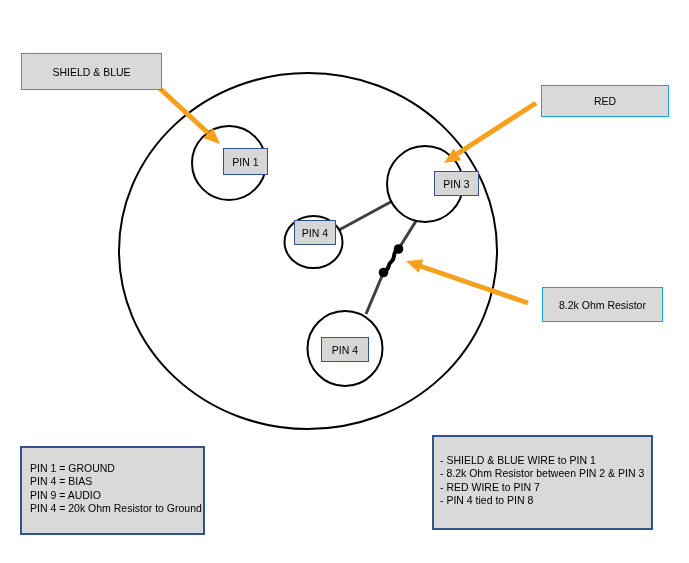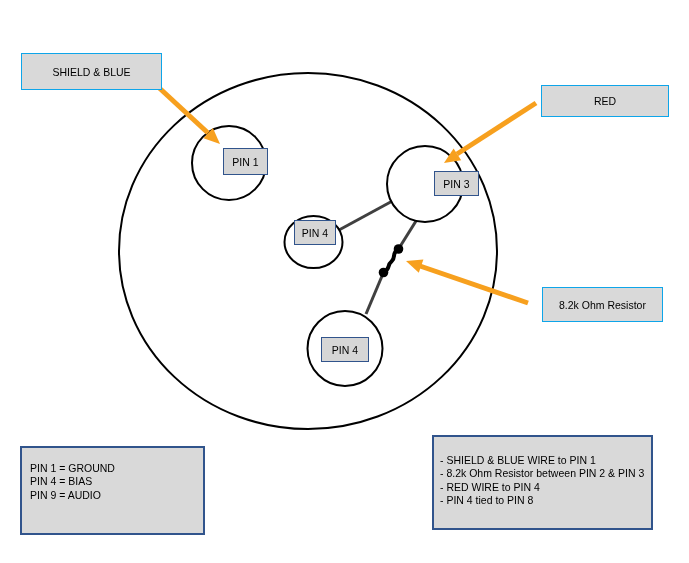--- a/index.html
+++ b/index.html
@@ -107,22 +107,23 @@
   <div id="pin3-box" class="pin-box">PIN 3</div>
 
   <div id="pin4-box" class="pin-box">PIN 4</div>
 
   <div id="pin2-box" class="pin-box">PIN 4</div>
 
   <div id="legend-left" class="legend-box">
     <div class="line">PIN 1 = GROUND</div>
     <div class="line">PIN 4 = BIAS</div>
     <div class="line">PIN 9 = AUDIO</div>
+    <div class="line">PIN 4 = 20k Ohm Resistor to Ground</div>
   </div>
 
   <div id="legend-right" class="legend-box">
     <div class="line">- SHIELD &amp; BLUE WIRE to PIN 1</div>
     <div class="line">- 8.2k Ohm Resistor between PIN 2 &amp; PIN 3</div>
-    <div class="line">- RED WIRE to PIN 4</div>
+    <div class="line">- RED WIRE to PIN 7</div>
     <div class="line">- PIN 4 tied to PIN 8</div>
   </div>
 
 </div>
 
 </body></html>

